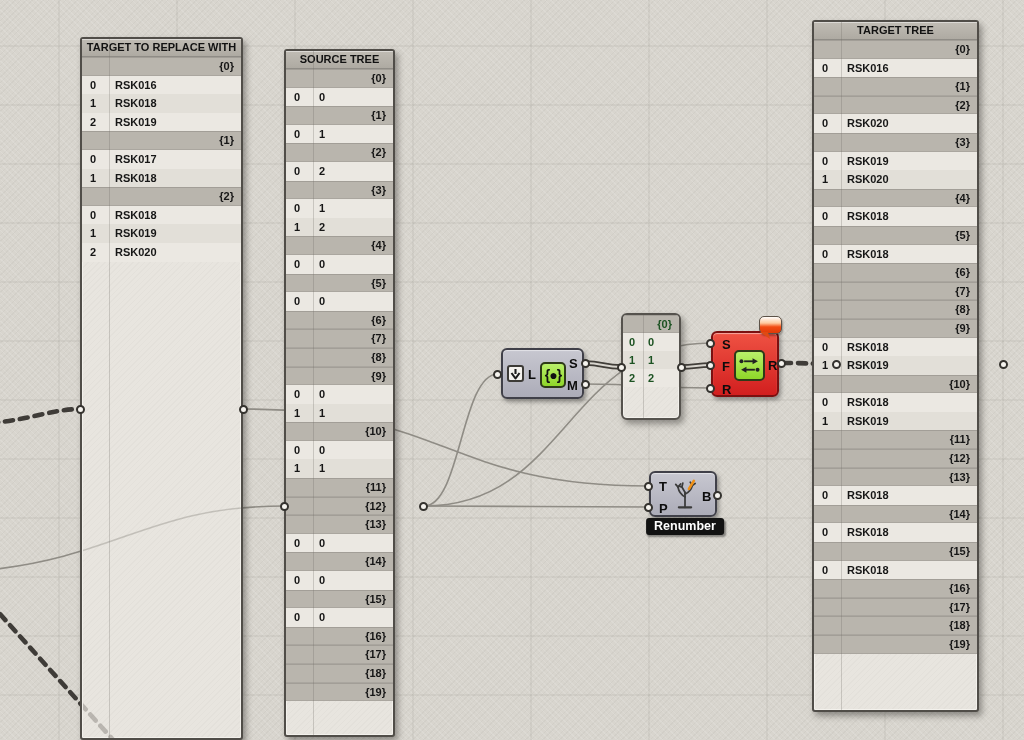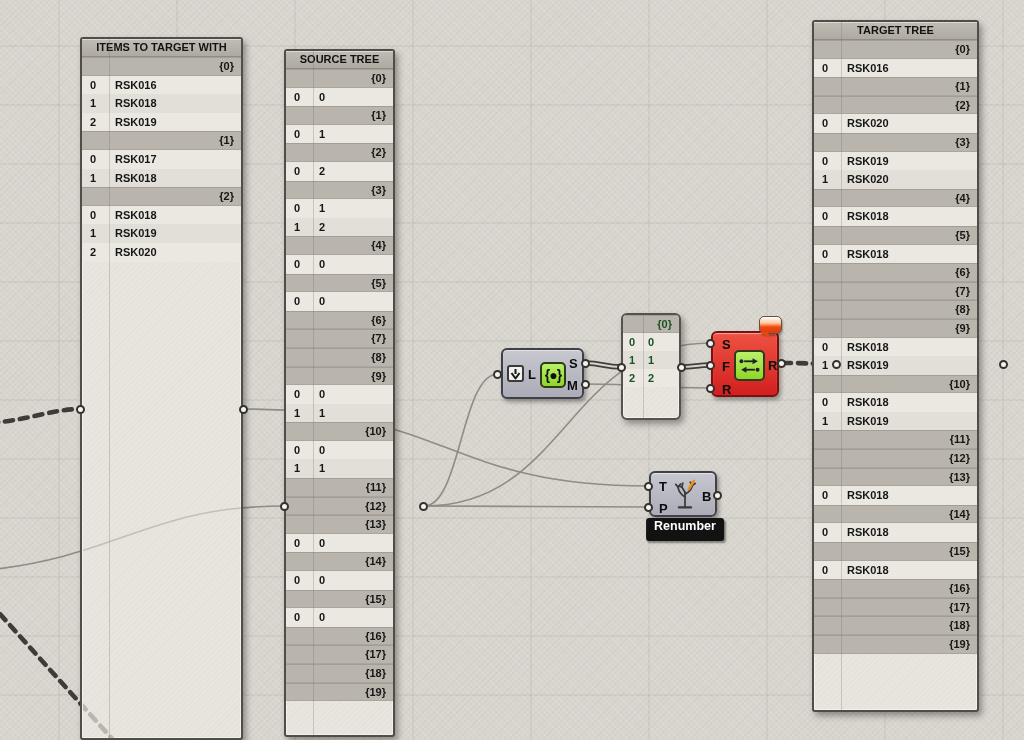--- a/index.html
+++ b/index.html
@@ -41,21 +41,21 @@
   .comp.gray{background:linear-gradient(180deg,#c7c7d0,#acacb8);}
   .comp.red{background:linear-gradient(180deg,#ef5243,#d21f1f);border-color:#7c1010;}
   .plabel{position:absolute;font-size:13px;font-weight:700;color:#0c0c0c;}
   .gicon{position:absolute;background:linear-gradient(180deg,#b9f06a,#8fd629);
     border:2px solid #2e3a18;border-radius:5px;box-sizing:border-box;
     display:flex;align-items:center;justify-content:center;}
   .gicon .braces{font-size:14px;font-weight:700;color:#111;letter-spacing:-1px;line-height:1;}
   .modbox{position:absolute;width:17px;height:17px;background:#f4f2ee;border:2px solid #3c3a36;
     border-radius:3px;box-sizing:border-box;display:flex;align-items:center;justify-content:center;}
   .tag{position:absolute;background:#121212;color:#fff;font-size:12.5px;font-weight:700;
-    padding:1px 8px 8px;border-radius:3px;white-space:nowrap;transform:translateX(-50%);
+    padding:1px 8px 2px;border-radius:3px;white-space:nowrap;transform:translateX(-50%);
     box-shadow:1px 2px 2px rgba(0,0,0,.4);}
   .balloon{position:absolute;width:21px;height:16px;border-radius:5px;border:1.5px solid #5c5248;
     background:linear-gradient(180deg,#fffdfb 0%,#ffc89d 38%,#f24a12 62%,#df3a08 100%);
     box-shadow:1px 2px 2px rgba(0,0,0,.3);}
   .balloon:after{content:'';position:absolute;left:1px;bottom:-6px;width:0;height:0;
     border-left:8px solid transparent;border-top:7px solid #df4a12;transform:skewX(18deg);}
   .grip{position:absolute;width:9px;height:9px;background:#f5f3ee;border:2px solid #34322e;
     border-radius:50%;box-sizing:border-box;}
 </style>
 </head>
@@ -98,21 +98,21 @@
       <path d="M 585 363 C 603 363 603 367 622 367" fill="none" stroke="#413e39" stroke-width="5.5"></path>
       <path d="M 585 363 C 603 363 603 367 622 367" fill="none" stroke="#d8d5ce" stroke-width="2.2"></path>
       <path d="M 680 367 C 696 367 696 365 711 365" fill="none" stroke="#413e39" stroke-width="5.5"></path>
       <path d="M 680 367 C 696 367 696 365 711 365" fill="none" stroke="#d8d5ce" stroke-width="2.2"></path>
       <path d="M 783 363 C 806 363 812 364 836 364" fill="none" stroke="#3f3c38" stroke-width="4.6" stroke-dasharray="8 7" stroke-linecap="round"></path>
       <path d="M -10 423 C 30 420 52 409 81 409" fill="none" stroke="#3f3c38" stroke-width="4.6" stroke-dasharray="8 7" stroke-linecap="round"></path>
       <path d="M -10 603 L 115 742" fill="none" stroke="#3f3c38" stroke-width="4.6" stroke-dasharray="8 7" stroke-linecap="round"></path>
     </svg>
 
   <div class="panel" style="left:80px;top:37px;width:163px;height:703px;">
-    <div class="title">ITEMS TO TARGET WITH</div>
+    <div class="title">TARGET TO REPLACE WITH</div>
     <div class="rows">
         <div class="row hdr">{0}</div>
         <div class="row item">
           <span class="idx">0</span>
           <span class="val">RSK016</span>
         </div>
         <div class="row item odd">
           <span class="idx">1</span>
           <span class="val">RSK018</span>
         </div>

